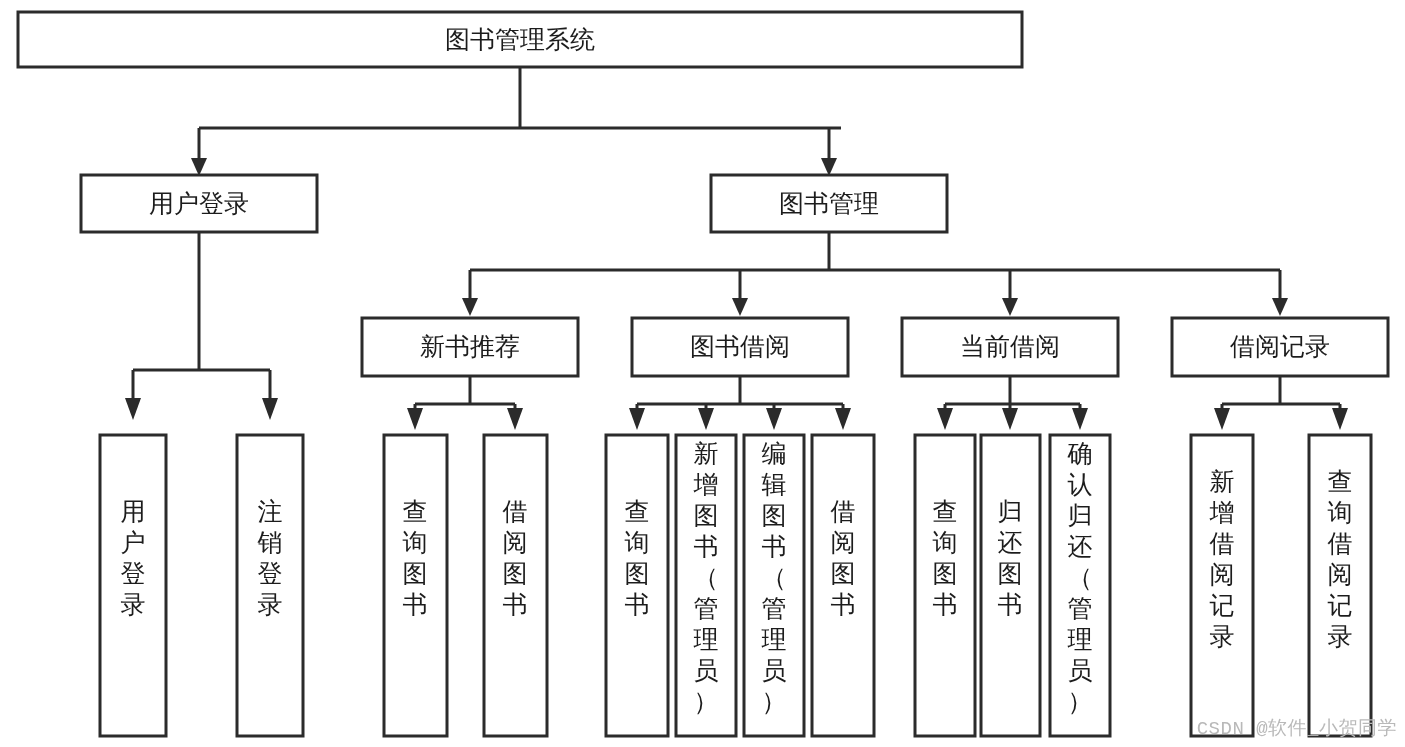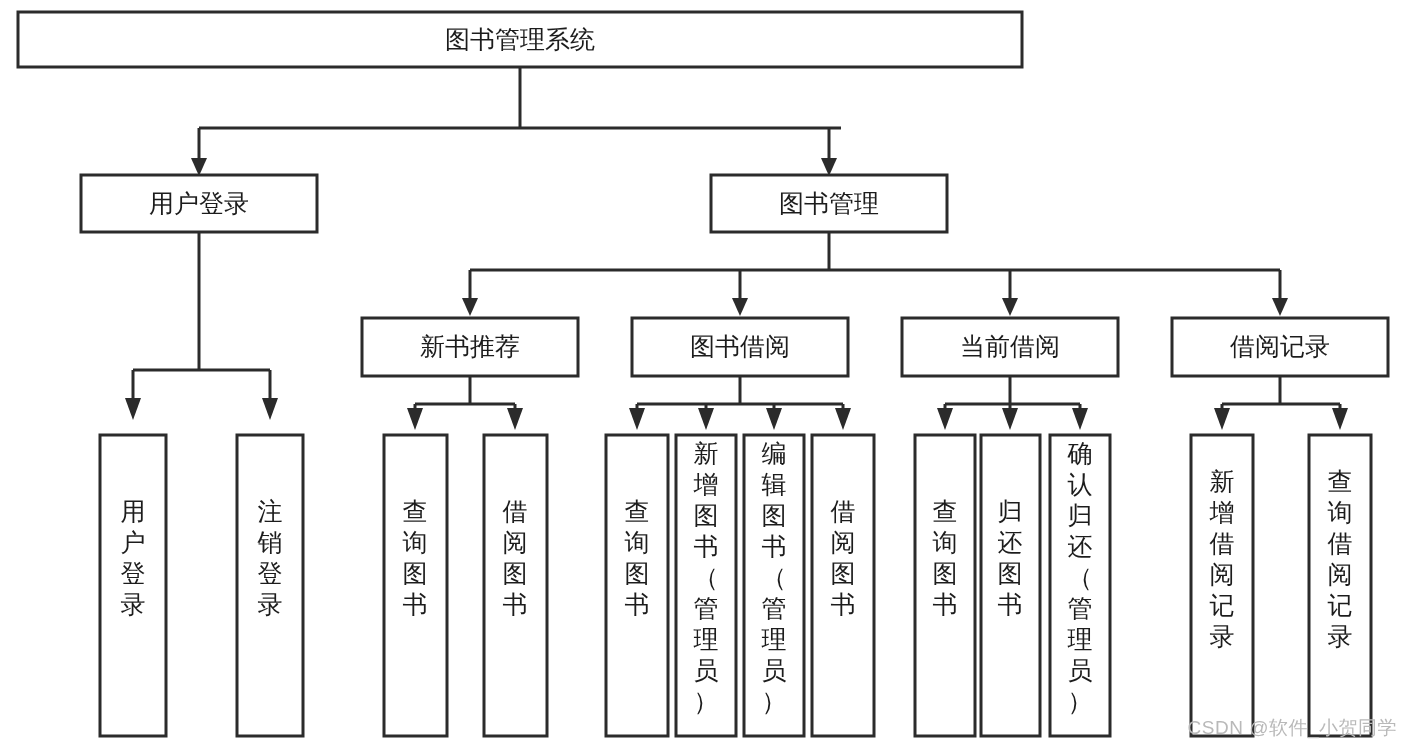--- a/index.html
+++ b/index.html
@@ -50,21 +50,21 @@
   .node-label-vertical {
     fill: #1c1c1c;
     font-family: "DejaVu Sans", "Liberation Sans", sans-serif;
     font-size: 25px;
     text-anchor: middle;
   }
   .watermark {
     position: absolute;
     right: 8px;
     bottom: 6px;
-    font-family: Liberation Sans, sans-serif;
+    font-family: Liberation Mono, monospace;
     font-size: 19px;
     color: #b9b9b9;
     letter-spacing: 0.5px;
     white-space: nowrap;
     pointer-events: none;
   }
 </style>
 </head>
 <body>
 

